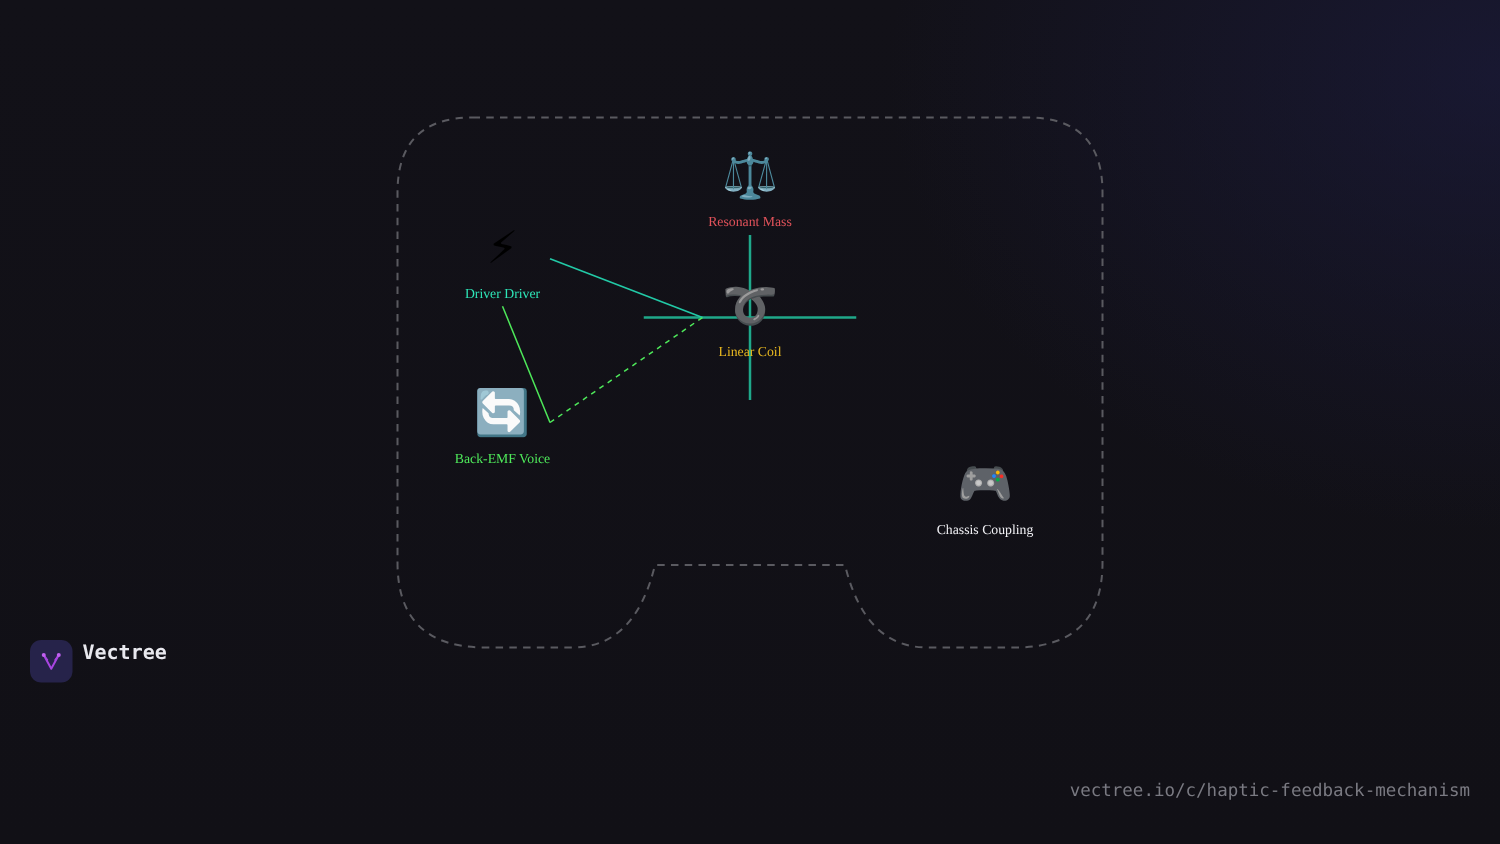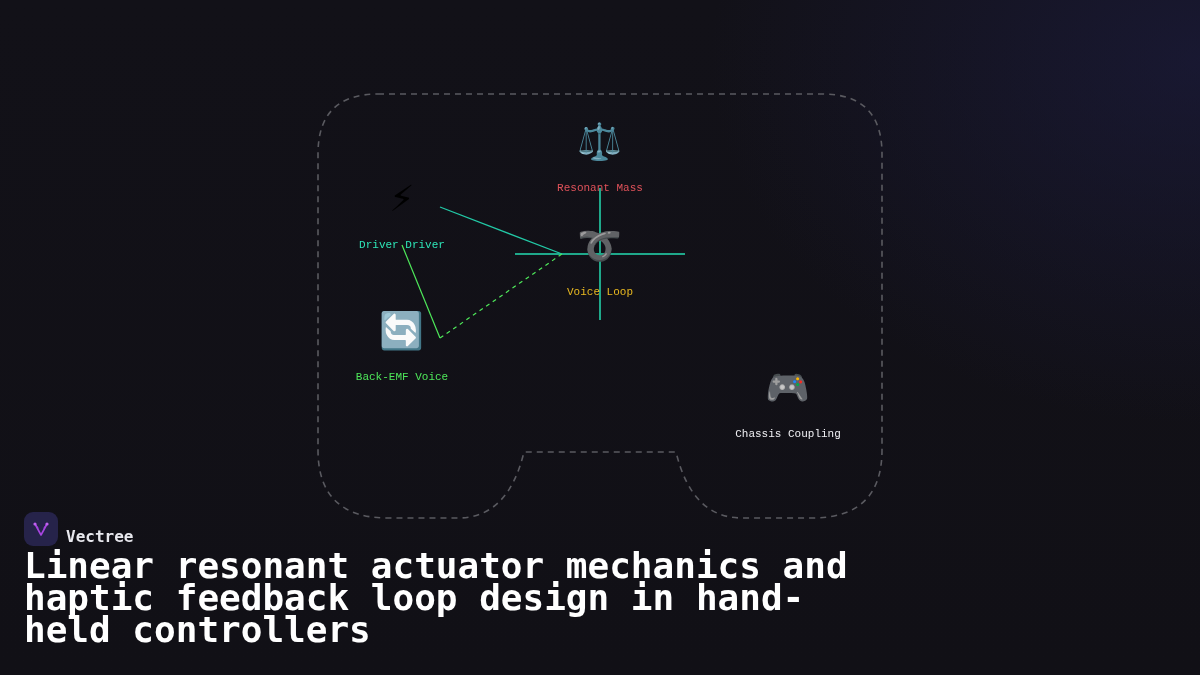--- a/index.html
+++ b/index.html
@@ -36,29 +36,29 @@
       white-space: nowrap;
     }
     .node .glyph {
       font-size: 36px;
       line-height: 44px;
       height: 44px;
       font-family: "DejaVu Sans", sans-serif;
     }
     .node .label {
       font-size: 11px;
-      margin-top: 18px;
-      font-family: Liberation Mono, monospace;
+      margin-top: 8px;
+      font-family: Liberation Serif, serif;
     }
     .brand {
       position: absolute;
       left: 24px;
       top: 512px;
       display: flex;
-      align-items: flex-end;
+      align-items: flex-start;
       gap: 8px;
     }
     .brand .logo {
       width: 34px;
       height: 34px;
       border-radius: 9px;
       background: #26234a;
       display: flex;
       align-items: center;
       justify-content: center;
@@ -113,21 +113,21 @@
     <span class="label" style="color:#e0525a;">Resonant Mass</span>
   </div>
 
   <div class="node" style="left:402px; top:177px;">
     <span class="glyph">⚡</span>
     <span class="label" style="color:#2ee6b8;">Driver Driver</span>
   </div>
 
   <div class="node" style="left:600px; top:224px;">
     <span class="glyph">➰</span>
-    <span class="label" style="color:#e8b820;">Voice Loop</span>
+    <span class="label" style="color:#e8b820;">Linear Coil</span>
   </div>
 
   <div class="node" style="left:402px; top:309px;">
     <span class="glyph">🔄</span>
     <span class="label" style="color:#4ee85a;">Back-EMF Voice</span>
   </div>
 
   <div class="node" style="left:788px; top:366px;">
     <span class="glyph">🎮</span>
     <span class="label" style="color:#f0f0f4;">Chassis Coupling</span>
@@ -138,16 +138,16 @@
       <svg width="20" height="20" viewBox="0 0 20 20">
         <path d="M4 5 L10 16 L16 5" fill="none" stroke="#a845e0" stroke-width="1.6" stroke-linecap="round" stroke-linejoin="round"></path>
         <path d="M4 5 L7 9 M16 5 L13 9" fill="none" stroke="#a845e0" stroke-width="1.2" stroke-linecap="round"></path>
         <circle cx="4" cy="5" r="1.6" fill="#c060f0"></circle>
         <circle cx="16" cy="5" r="1.6" fill="#c060f0"></circle>
       </svg>
     </div>
     <span class="name">Vectree</span>
   </div>
 
-  <h1 class="title">Linear resonant actuator mechanics and haptic feedback loop design in hand-held controllers</h1>
 
+  <div class="url">vectree.io/c/haptic-feedback-mechanism</div>
 
 </div>
 
 </body></html>

